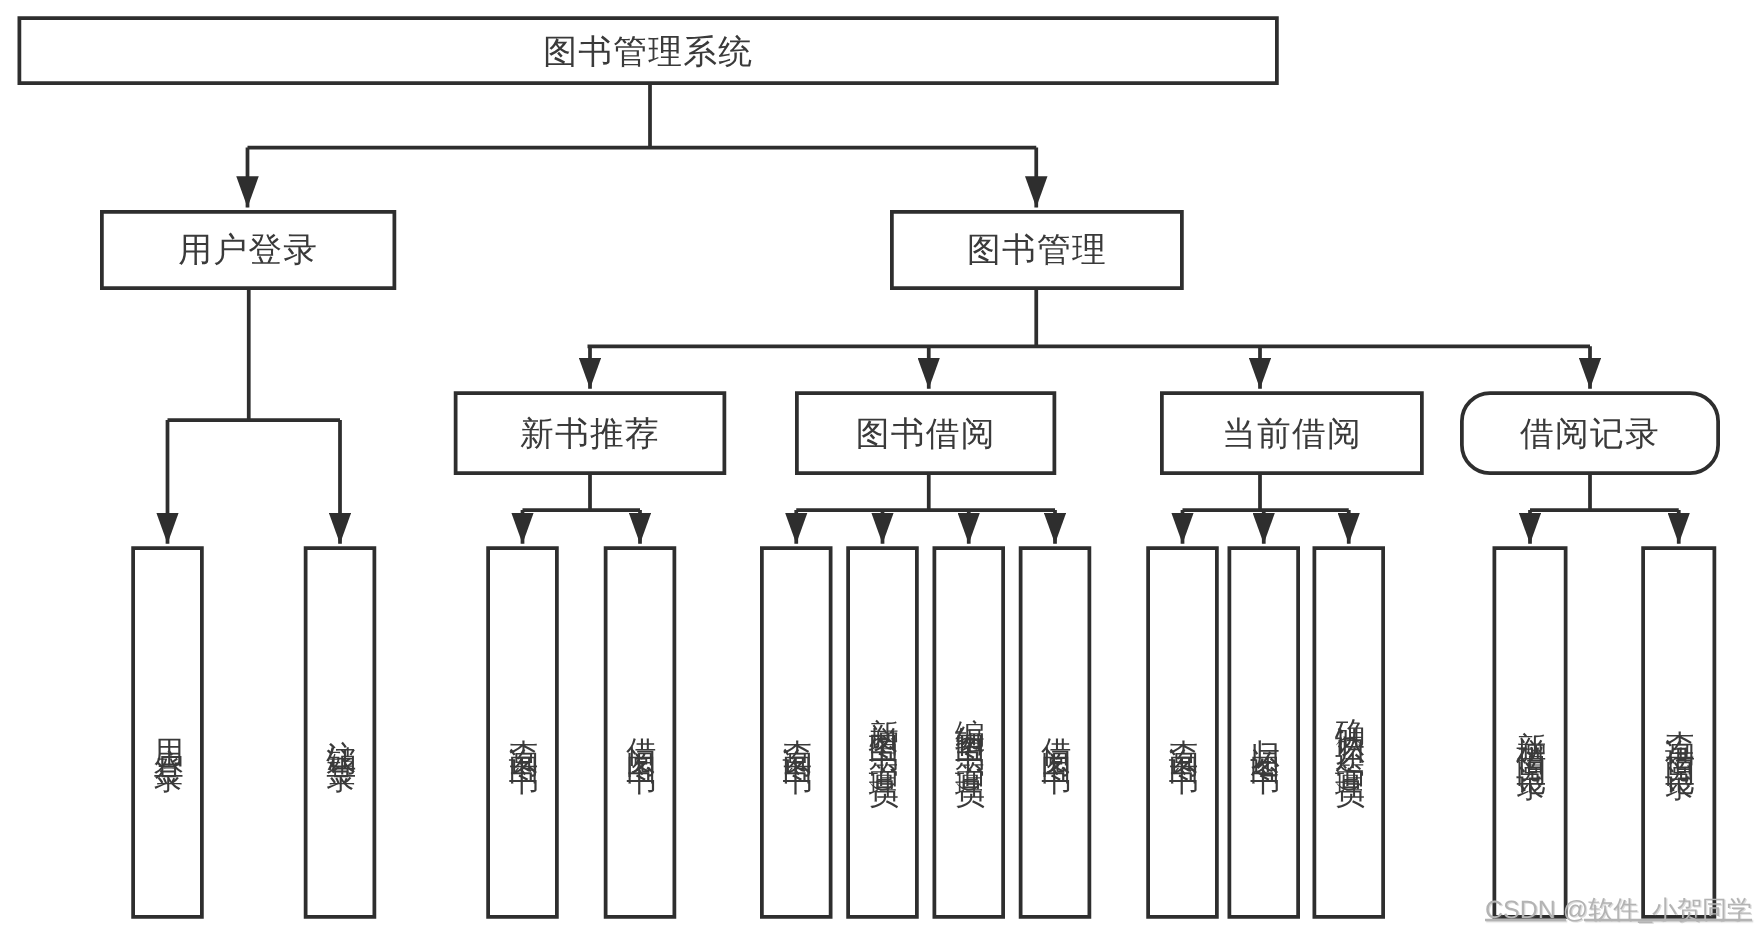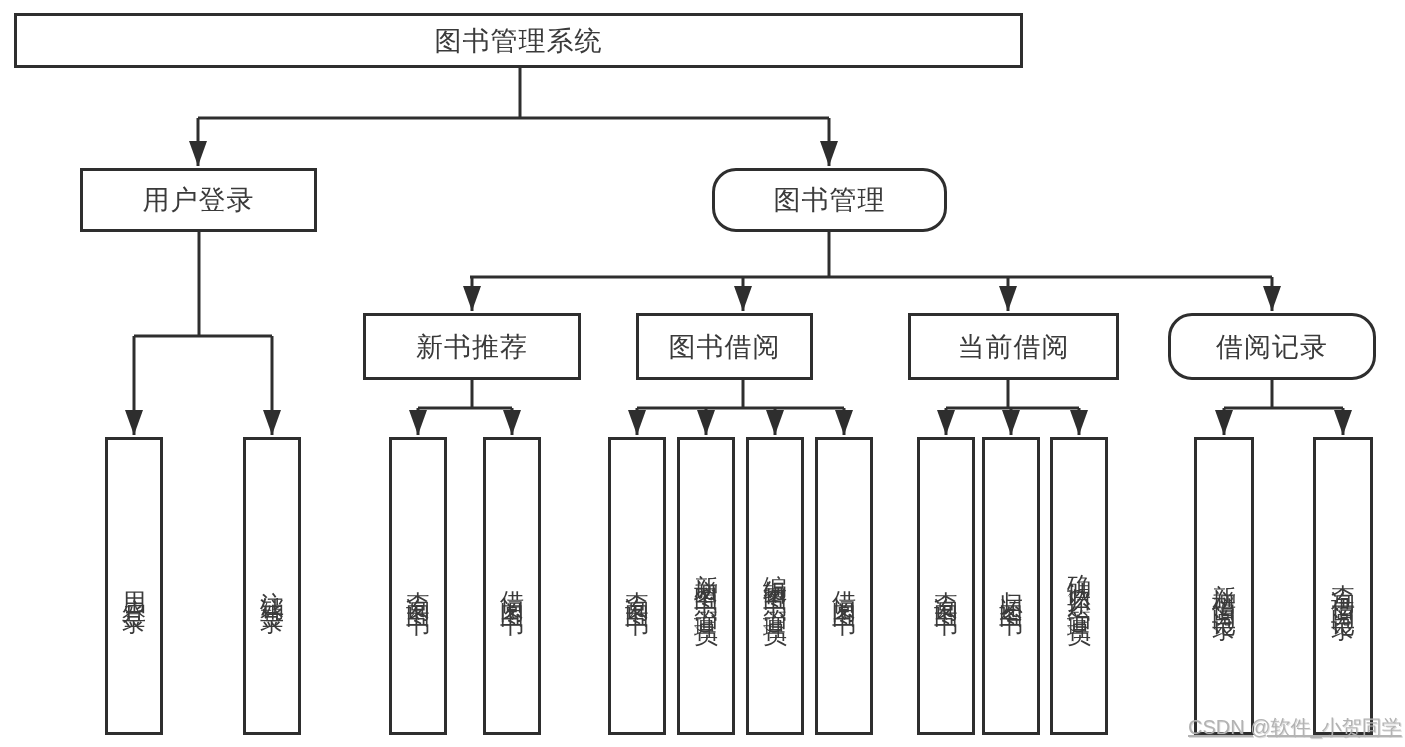--- a/index.html
+++ b/index.html
@@ -85,31 +85,31 @@
     </g>
   </svg>
 
   <div class="node root">
     <span class="h-label">图书管理系统</span>
   </div>
 
   <div class="node lvl2" style="left:80px;width:237px;">
     <span class="h-label">用户登录</span>
   </div>
-  <div class="node lvl2" style="left:712px;width:235px;border-radius:24px;">
+  <div class="node lvl2" style="left:712px;width:235px;">
     <span class="h-label">图书管理</span>
   </div>
 
   <div class="node lvl3" style="left:363px;width:218px;">
     <span class="h-label">新书推荐</span>
   </div>
-  <div class="node lvl3" style="left:636px;width:177px;">
+  <div class="node lvl3" style="left:636px;width:209px;">
     <span class="h-label">图书借阅</span>
   </div>
-  <div class="node lvl3" style="left:908px;width:211px;">
+  <div class="node lvl3" style="left:928px;width:211px;">
     <span class="h-label">当前借阅</span>
   </div>
   <div class="node lvl3" style="left:1168px;width:208px;border-radius:24px;">
     <span class="h-label">借阅记录</span>
   </div>
 
   <div class="node leaf" style="left:105px;">
     <span class="v-label">用户登录</span>
   </div>
   <div class="node leaf" style="left:243px;">

